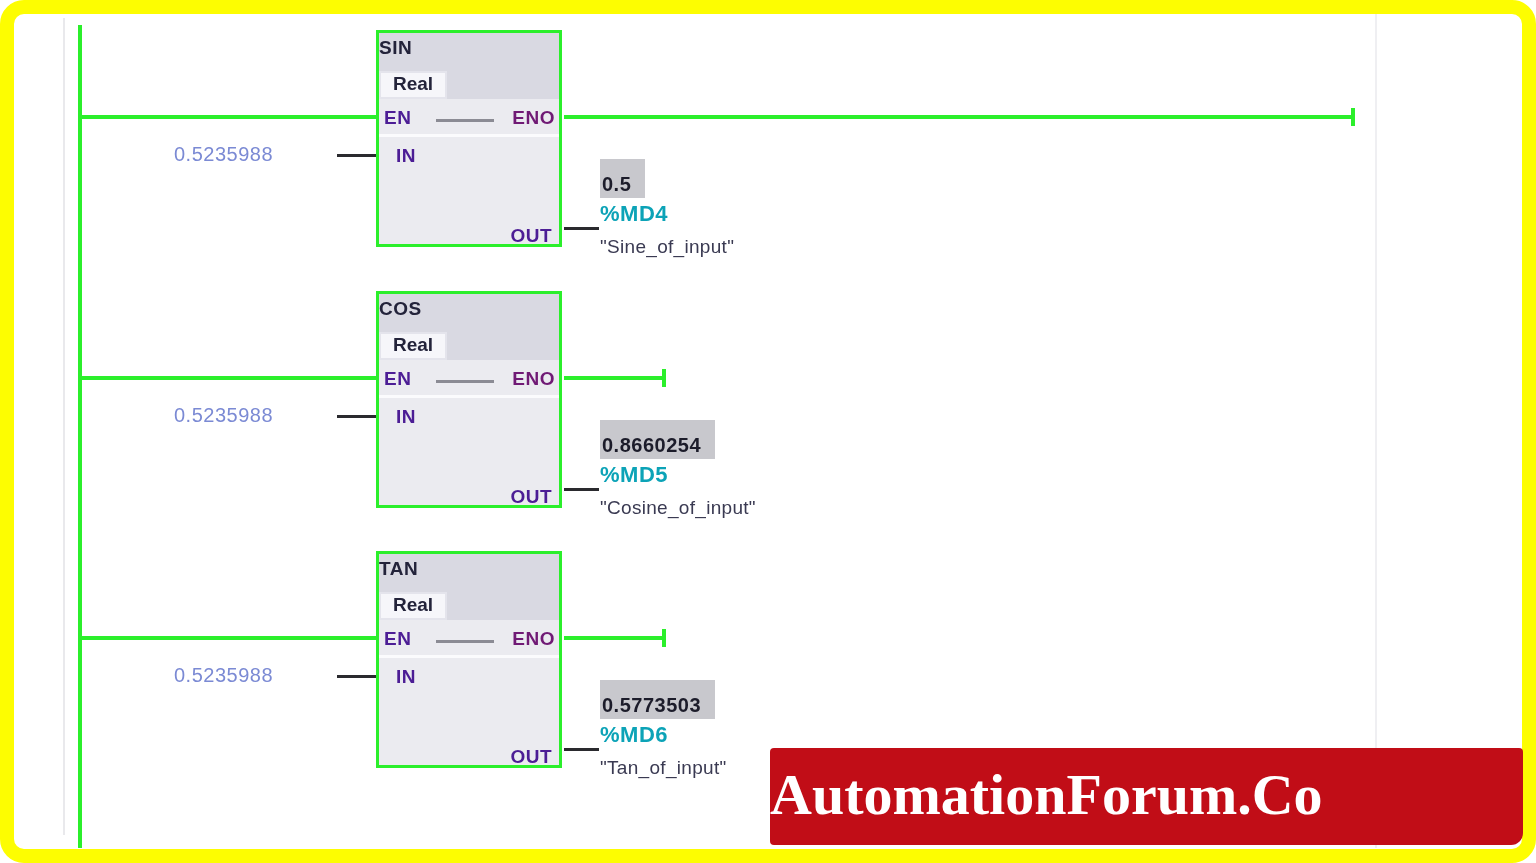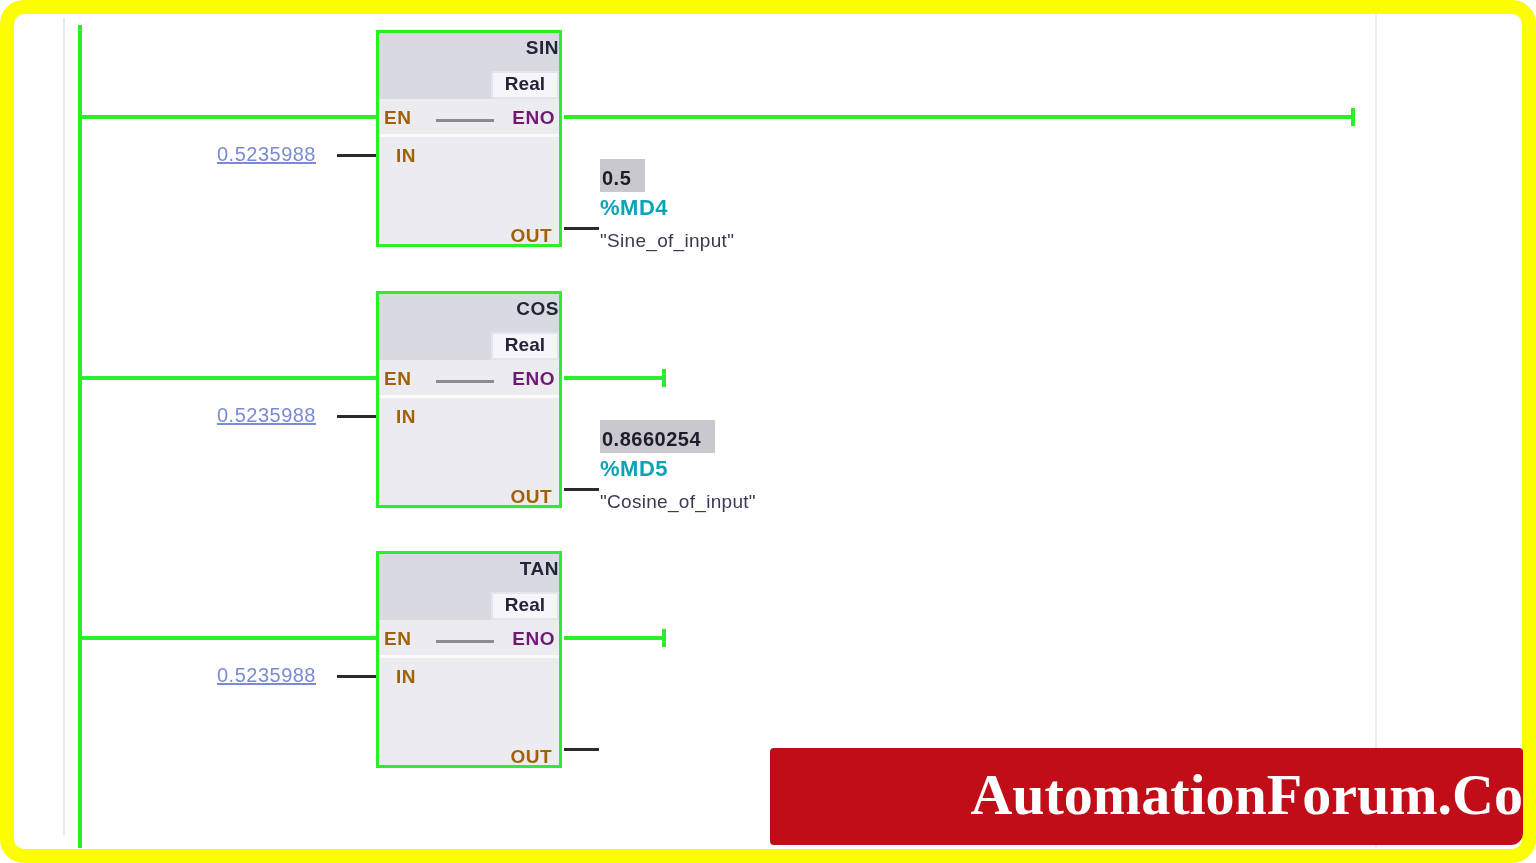--- a/index.html
+++ b/index.html
@@ -40,55 +40,55 @@
   .in-wire  { left: 337px; top: 124px; width: 39px; }
   .out-wire { left: 564px; top: 197px; width: 35px; }
 
   
   .fblock {
     position: absolute; left: 376px; top: 0; width: 186px; height: 217px;
     background: #ebebf0; border: 3px solid #2bef2b;
   }
   .fblock-header {
     position: absolute; left: 0; top: 0; right: 0; height: 66px;
-    background: #d9d9e2; display: flex; flex-direction: column; align-items: flex-end;
+    background: #d9d9e2; display: flex; flex-direction: column; align-items: flex-start;
   }
   .fblock-title {
     margin-top: 4px; font-size: 19px; font-weight: bold; color: #23233a; letter-spacing: 0.5px;
   }
   .fblock-type {
     margin-top: 12px; padding: 0 12px 2px 12px; font-size: 19px; font-weight: bold; color: #23233a;
     background: #f6f6fa; border: 2px solid #e4e4ec;
   }
-  .port { position: absolute; font-size: 19px; font-weight: bold; letter-spacing: 0.5px; color: #a16207; }
+  .port { position: absolute; font-size: 19px; font-weight: bold; letter-spacing: 0.5px; color: #4c1d95; }
   .port-en  { left: 5px;  top: 74px; }
   .port-eno { right: 4px; top: 74px; color: #701a75; }
   .port-in  { left: 5px;  top: 112px; margin-left: 12px; }
   .port-out { right: 7px; top: 192px; }
   .en-eno-dash { position: absolute; left: 57px; top: 86px; width: 58px; height: 3px; background: #8b8b94; }
   .row-sep { position: absolute; left: 0; right: 0; top: 101px; height: 3px; background: #fbfbfd; }
 
   
   .in-operand {
-    position: absolute; left: 162px; top: 113px; width: 154px;
-    text-align: right; font-size: 20px; color: #7b8ad4; letter-spacing: 0.5px; text-decoration: underline;
+    position: absolute; left: 174px; top: 113px; width: 154px;
+    text-align: left; font-size: 20px; color: #7b8ad4; letter-spacing: 0.5px;
   }
   .out-stack { position: absolute; left: 600px; top: 129px; }
   .monitor-chip {
     display: inline-block; background: #c8c8cd; color: #1c1c2a;
-    font-size: 20px; font-weight: bold; padding: 8px 14px 2px 2px; letter-spacing: 0.5px;
+    font-size: 20px; font-weight: bold; padding: 14px 14px 2px 2px; letter-spacing: 0.5px;
   }
   .address { margin-top: 3px; font-size: 22px; font-weight: bold; color: #0ca3b7; letter-spacing: 0.5px; }
   .symbol  { margin-top: 9px; font-size: 19px; color: #3a3a52; letter-spacing: 0.3px; }
 
   
   .watermark {
     position: absolute; left: 770px; top: 748px; width: 753px; height: 97px; z-index: 60;
     background: #c10d17; border-radius: 4px 4px 12px 4px;
-    display: flex; align-items: center; justify-content: flex-end;
+    display: flex; align-items: center; justify-content: flex-start;
   }
   .watermark-text {
     font-family: "Liberation Serif", serif; font-weight: bold;
     font-size: 58px; color: #ffffff; white-space: nowrap; padding-bottom: 4px;
   }
 </style>
 </head>
 <body>
 
 <div class="canvas">
@@ -166,20 +166,25 @@
         <div class="fblock-type">Real</div>
       </div>
       <span class="port port-en">EN</span>
       <div class="en-eno-dash"></div>
       <span class="port port-eno">ENO</span>
       <div class="row-sep"></div>
       <span class="port port-in">IN</span>
       <span class="port port-out">OUT</span>
     </div>
 
+    <div class="out-stack">
+      <span class="monitor-chip">0.5773503</span>
+      <div class="address">%MD6</div>
+      <div class="symbol">"Tan_of_input"</div>
+    </div>
   </div>
 </div>
 
 <div class="frame"></div>
 
 <div class="watermark">
   <span class="watermark-text">AutomationForum.Co</span>
 </div>
 
 </body></html>

